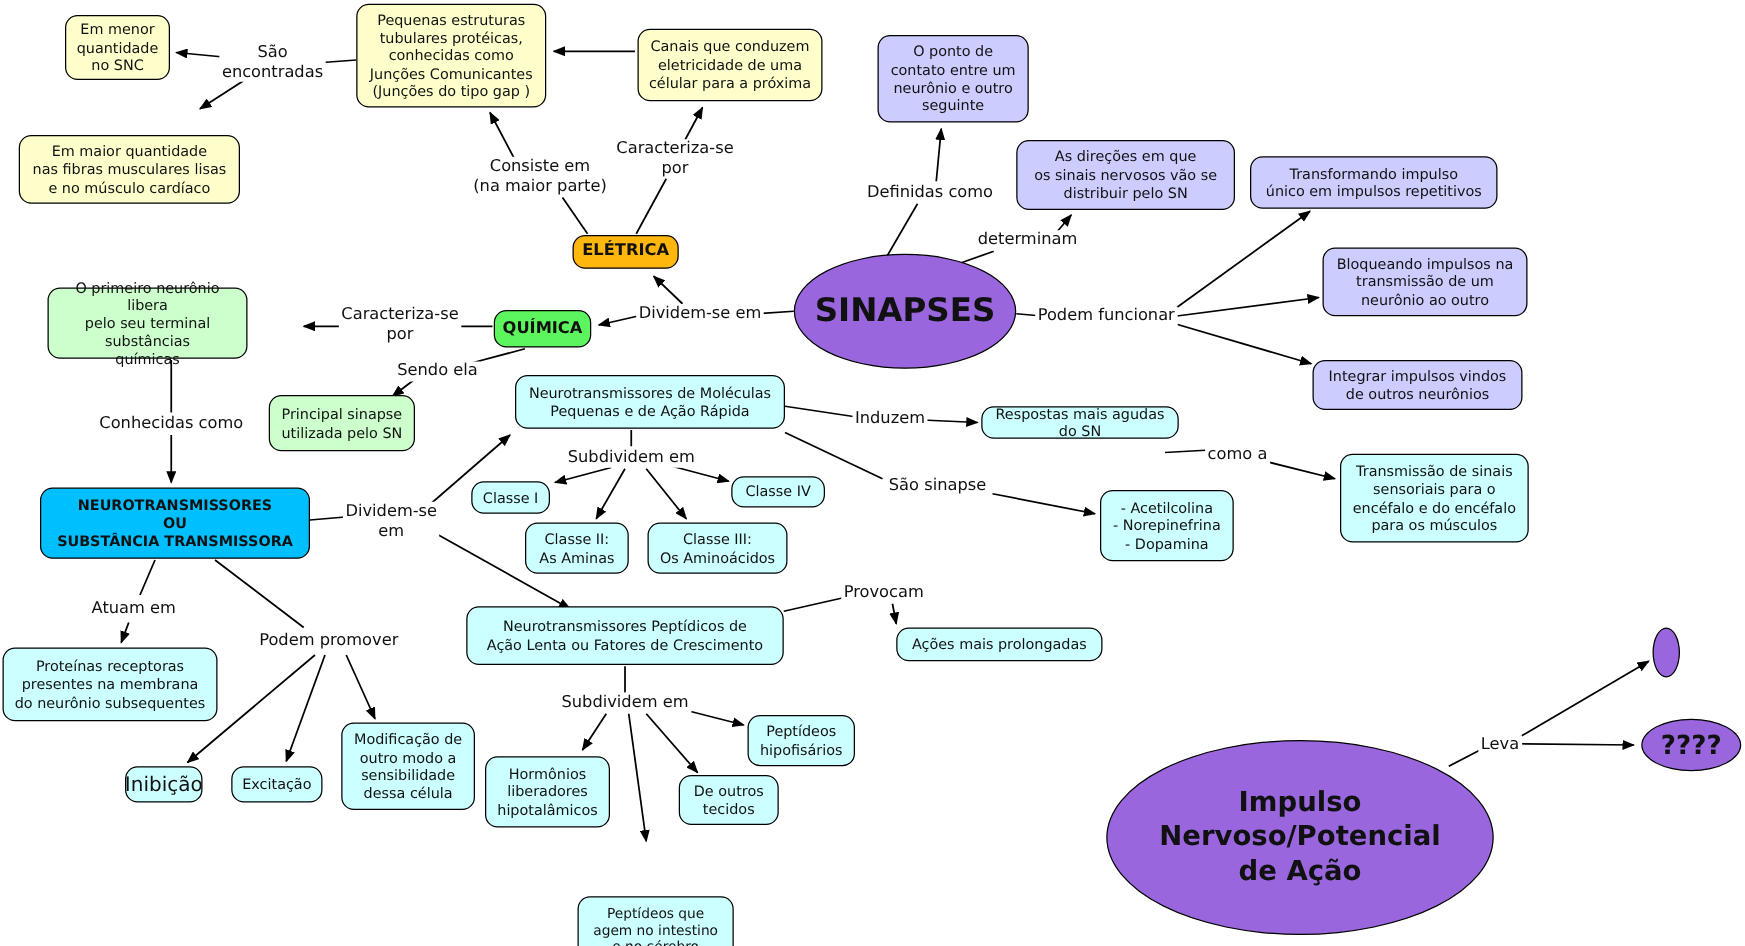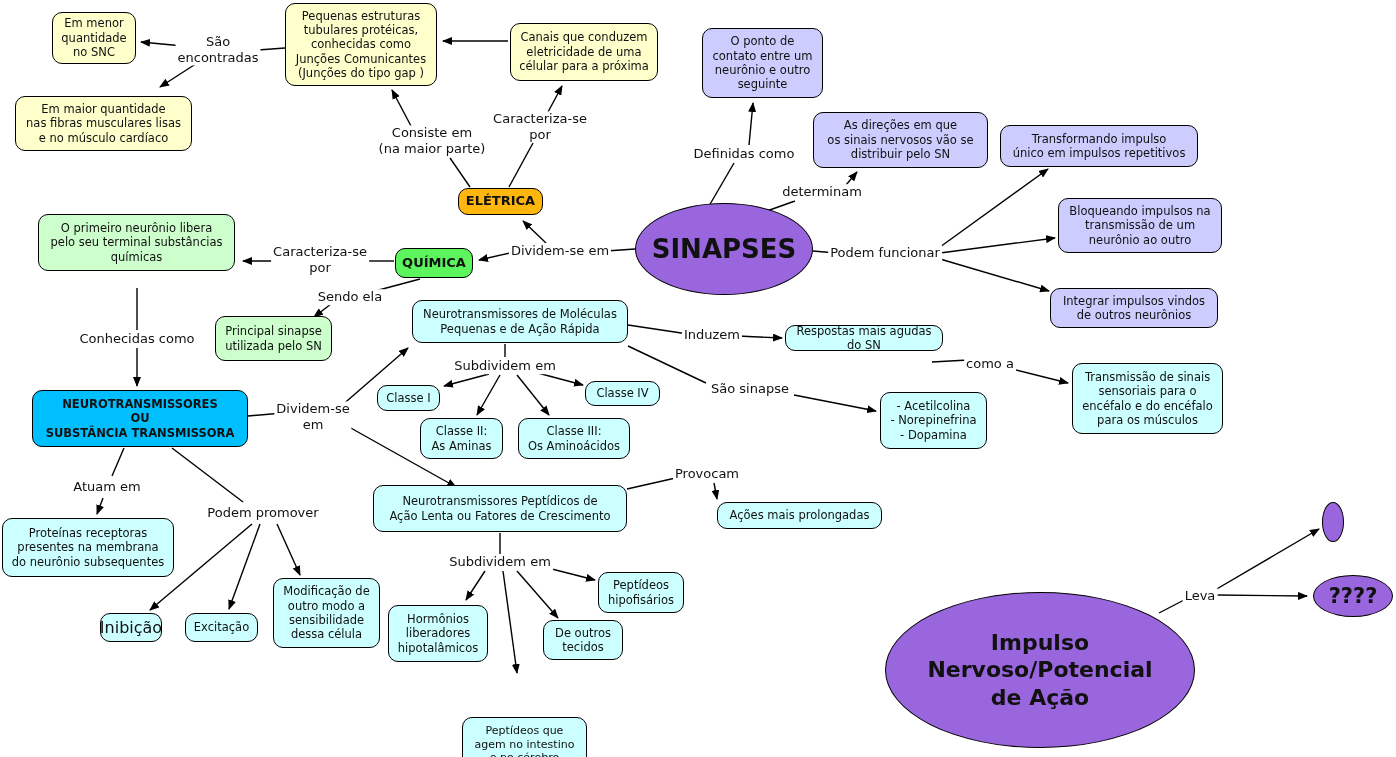--- a/index.html
+++ b/index.html
@@ -100,34 +100,34 @@
       <line x1="252" y1="524" x2="150" y2="610" stroke="#000000" stroke-width="1.4" marker-end="url(#ah)"></line>
       <line x1="260" y1="524" x2="229" y2="609" stroke="#000000" stroke-width="1.4" marker-end="url(#ah)"></line>
       <line x1="277" y1="524" x2="300" y2="575" stroke="#000000" stroke-width="1.4" marker-end="url(#ah)"></line>
       <line x1="1159" y1="613" x2="1186" y2="599" stroke="#000000" stroke-width="1.4"></line>
       <line x1="1215" y1="590" x2="1319" y2="529" stroke="#000000" stroke-width="1.4" marker-end="url(#ah)"></line>
       <line x1="1216" y1="595" x2="1307" y2="596" stroke="#000000" stroke-width="1.4" marker-end="url(#ah)"></line>
     </svg>
 <div class="node box" style="left: 52px; top: 12px; width: 84px; height: 52px; background: rgb(255, 255, 204); font-size: 11.5px;">Em menor
 quantidade
 no SNC</div>
-    <div class="node box" style="left: 15px; top: 96px; width: 177px; height: 55px; background: rgb(255, 255, 204); font-size: 11.5px;">Em maior quantidade
+    <div class="node box" style="left: 15px; top: 108px; width: 177px; height: 55px; background: rgb(255, 255, 204); font-size: 11.5px;">Em maior quantidade
 nas fibras musculares lisas
 e no músculo cardíaco</div>
     <div class="node box" style="left: 285px; top: 3px; width: 152px; height: 83px; background: rgb(255, 255, 204); font-size: 11.5px;">Pequenas estruturas
 tubulares protéicas,
 conhecidas como
 Junções Comunicantes
 (Junções do tipo gap )</div>
     <div class="node box" style="left: 510px; top: 23px; width: 148px; height: 58px; background: rgb(255, 255, 204); font-size: 11.5px;">Canais que conduzem
 eletricidade de uma
 célular para a próxima</div>
     <div class="node box bold" style="left: 458px; top: 188px; width: 85px; height: 27px; background: rgb(255, 182, 13); font-size: 13px;">ELÉTRICA</div>
     <div class="node box bold" style="left: 395px; top: 248px; width: 78px; height: 30px; background: rgb(93, 245, 93); font-size: 13px;">QUÍMICA</div>
-    <div class="node box" style="left: 38px; top: 214px; width: 197px; height: 57px; background: rgb(204, 255, 204); font-size: 11.5px;">O primeiro neurônio libera
+    <div class="node box" style="left: 38px; top: 230px; width: 160px; height: 57px; background: rgb(204, 255, 204); font-size: 11.5px;">O primeiro neurônio libera
 pelo seu terminal substâncias
 químicas</div>
     <div class="node box" style="left: 215px; top: 316px; width: 117px; height: 45px; background: rgb(204, 255, 204); font-size: 11.5px;">Principal sinapse
 utilizada pelo SN</div>
     <div class="node box bold" style="left: 32px; top: 390px; width: 216px; height: 57px; background: rgb(0, 191, 255); font-size: 11.5px;">NEUROTRANSMISSORES
 OU
 SUBSTÂNCIA TRANSMISSORA</div>
     <div class="node box" style="left: 702px; top: 28px; width: 121px; height: 70px; background: rgb(204, 204, 255); font-size: 11.5px;">O ponto de
 contato entre um
 neurônio e outro

